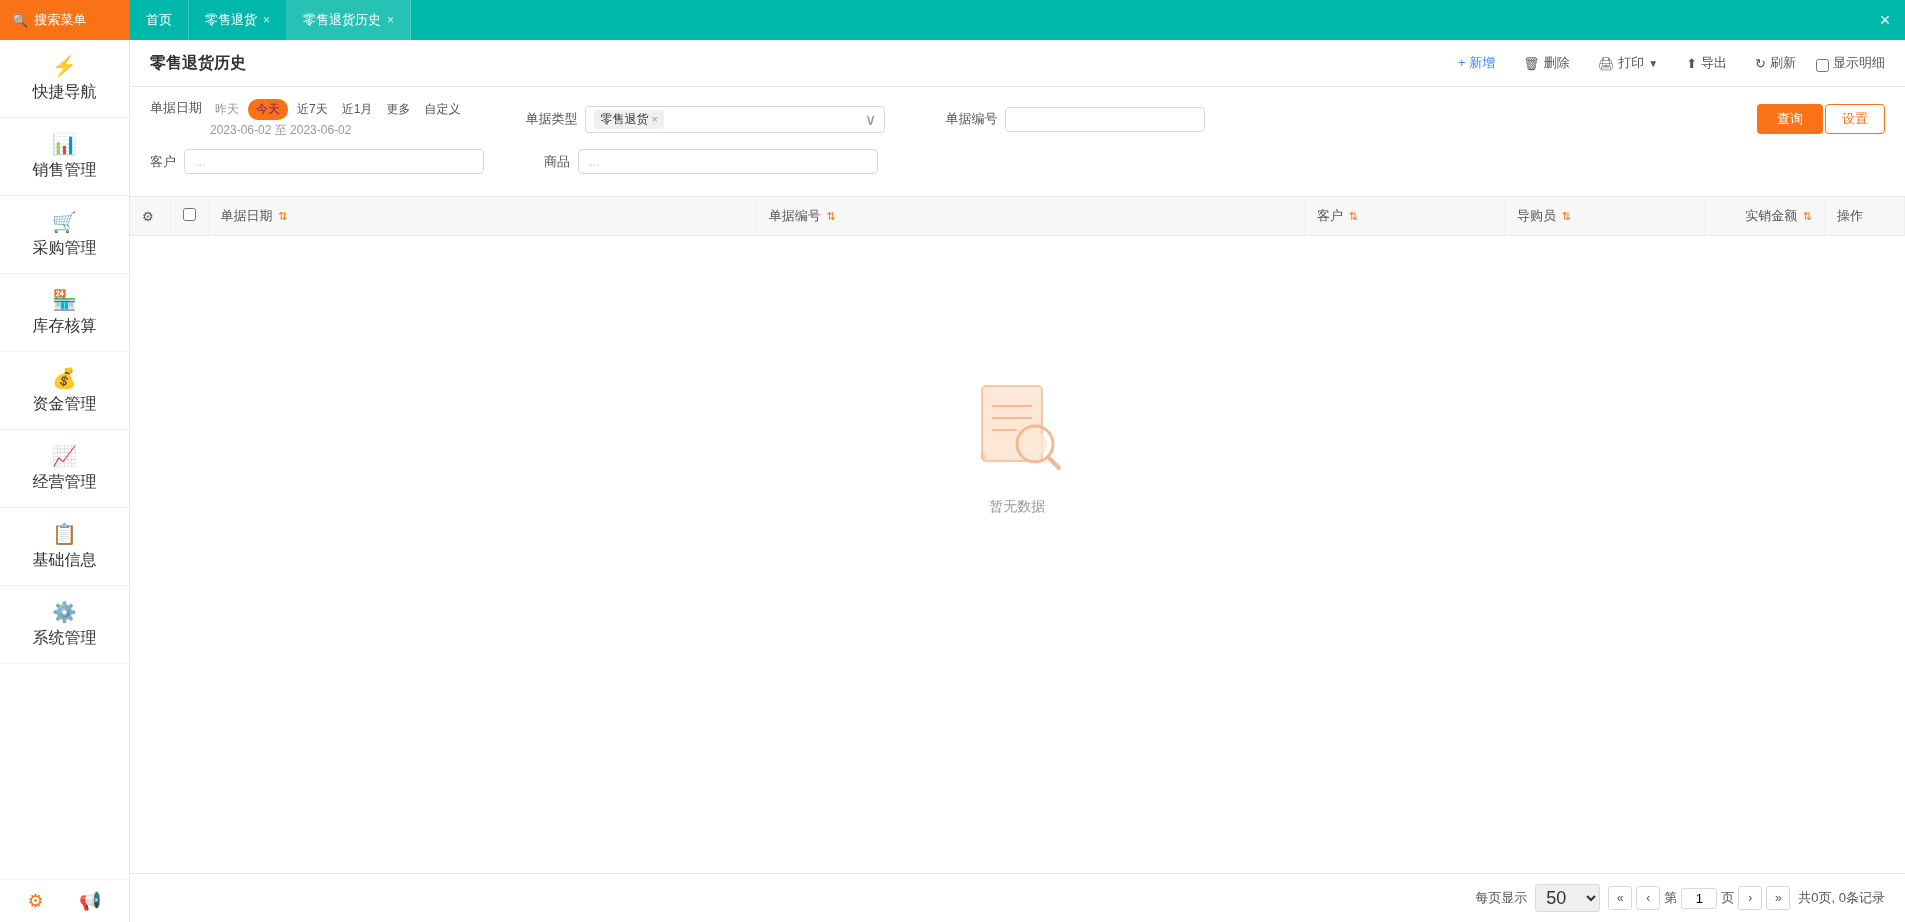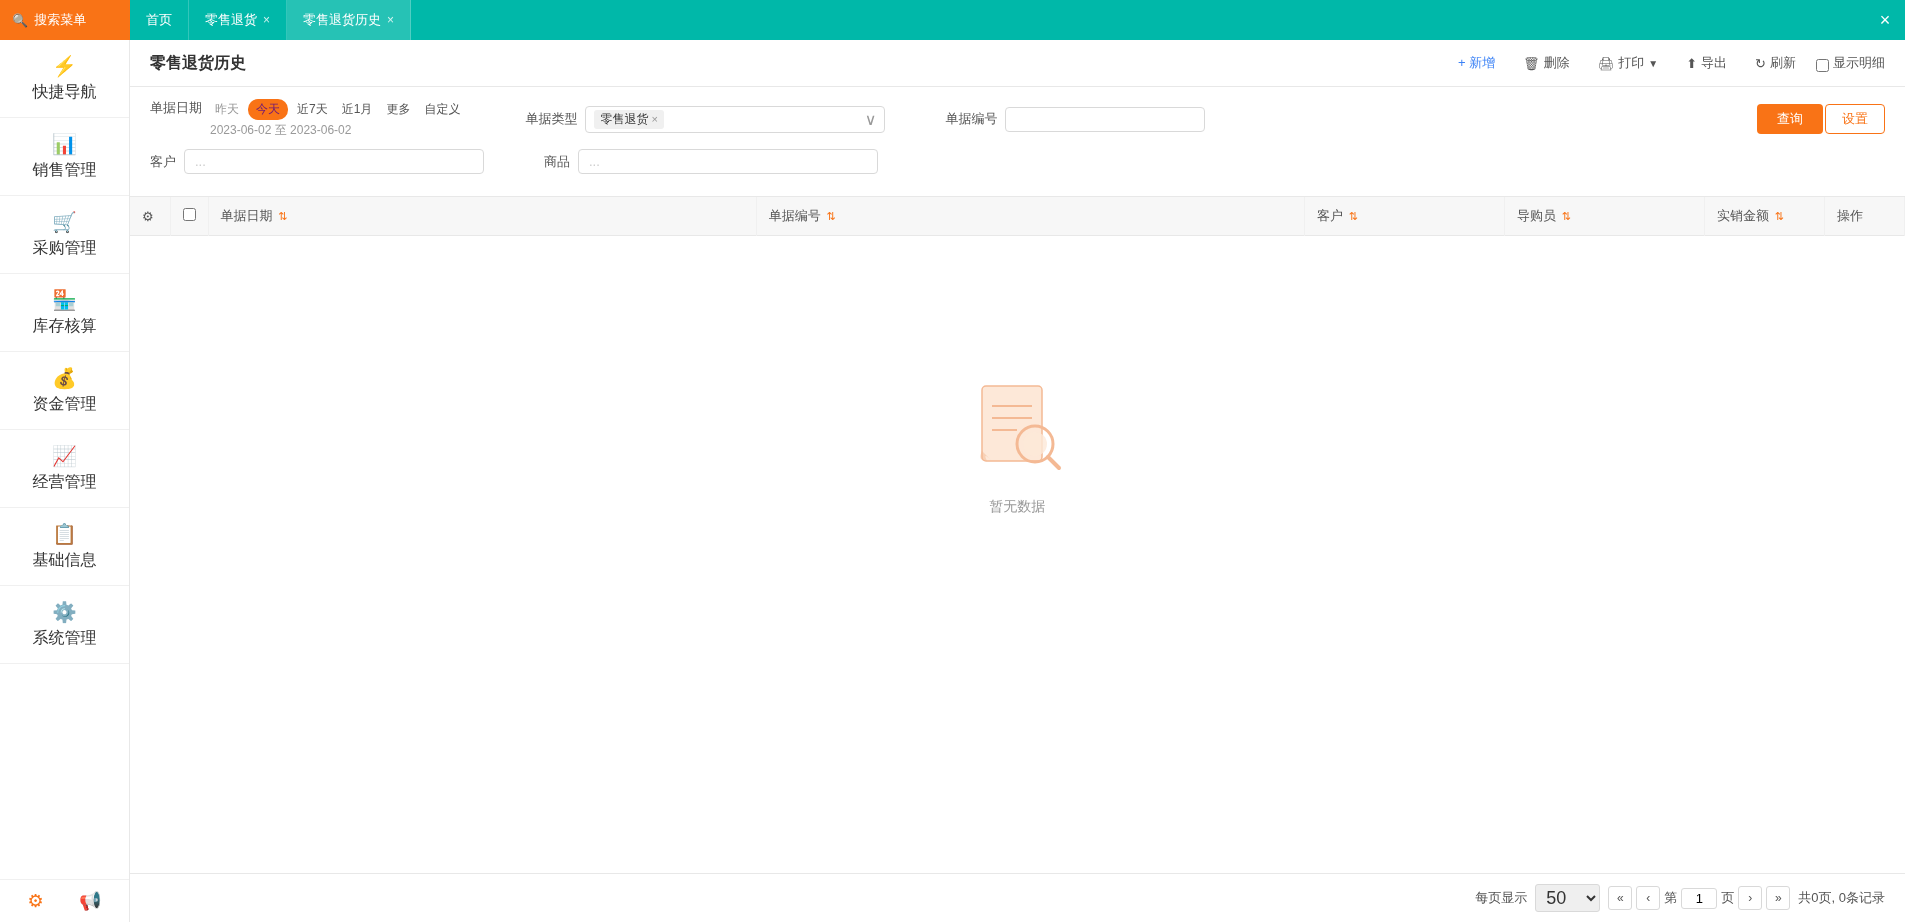--- a/index.html
+++ b/index.html
@@ -321,21 +321,21 @@
               <span class="sort">⇅</span>
             </th>
             <th style="width:200px;">
               <span>客户</span>
               <span class="sort">⇅</span>
             </th>
             <th style="width:200px;">
               <span>导购员</span>
               <span class="sort">⇅</span>
             </th>
-            <th style="width:120px;">
+            <th style="text-align:right;width:120px;">
               <span>实销金额</span>
               <span class="sort">⇅</span>
             </th>
             <th style="width:80px;">
               <span>操作</span>
             </th>
           </tr>
         </thead>
         <tbody>
 

